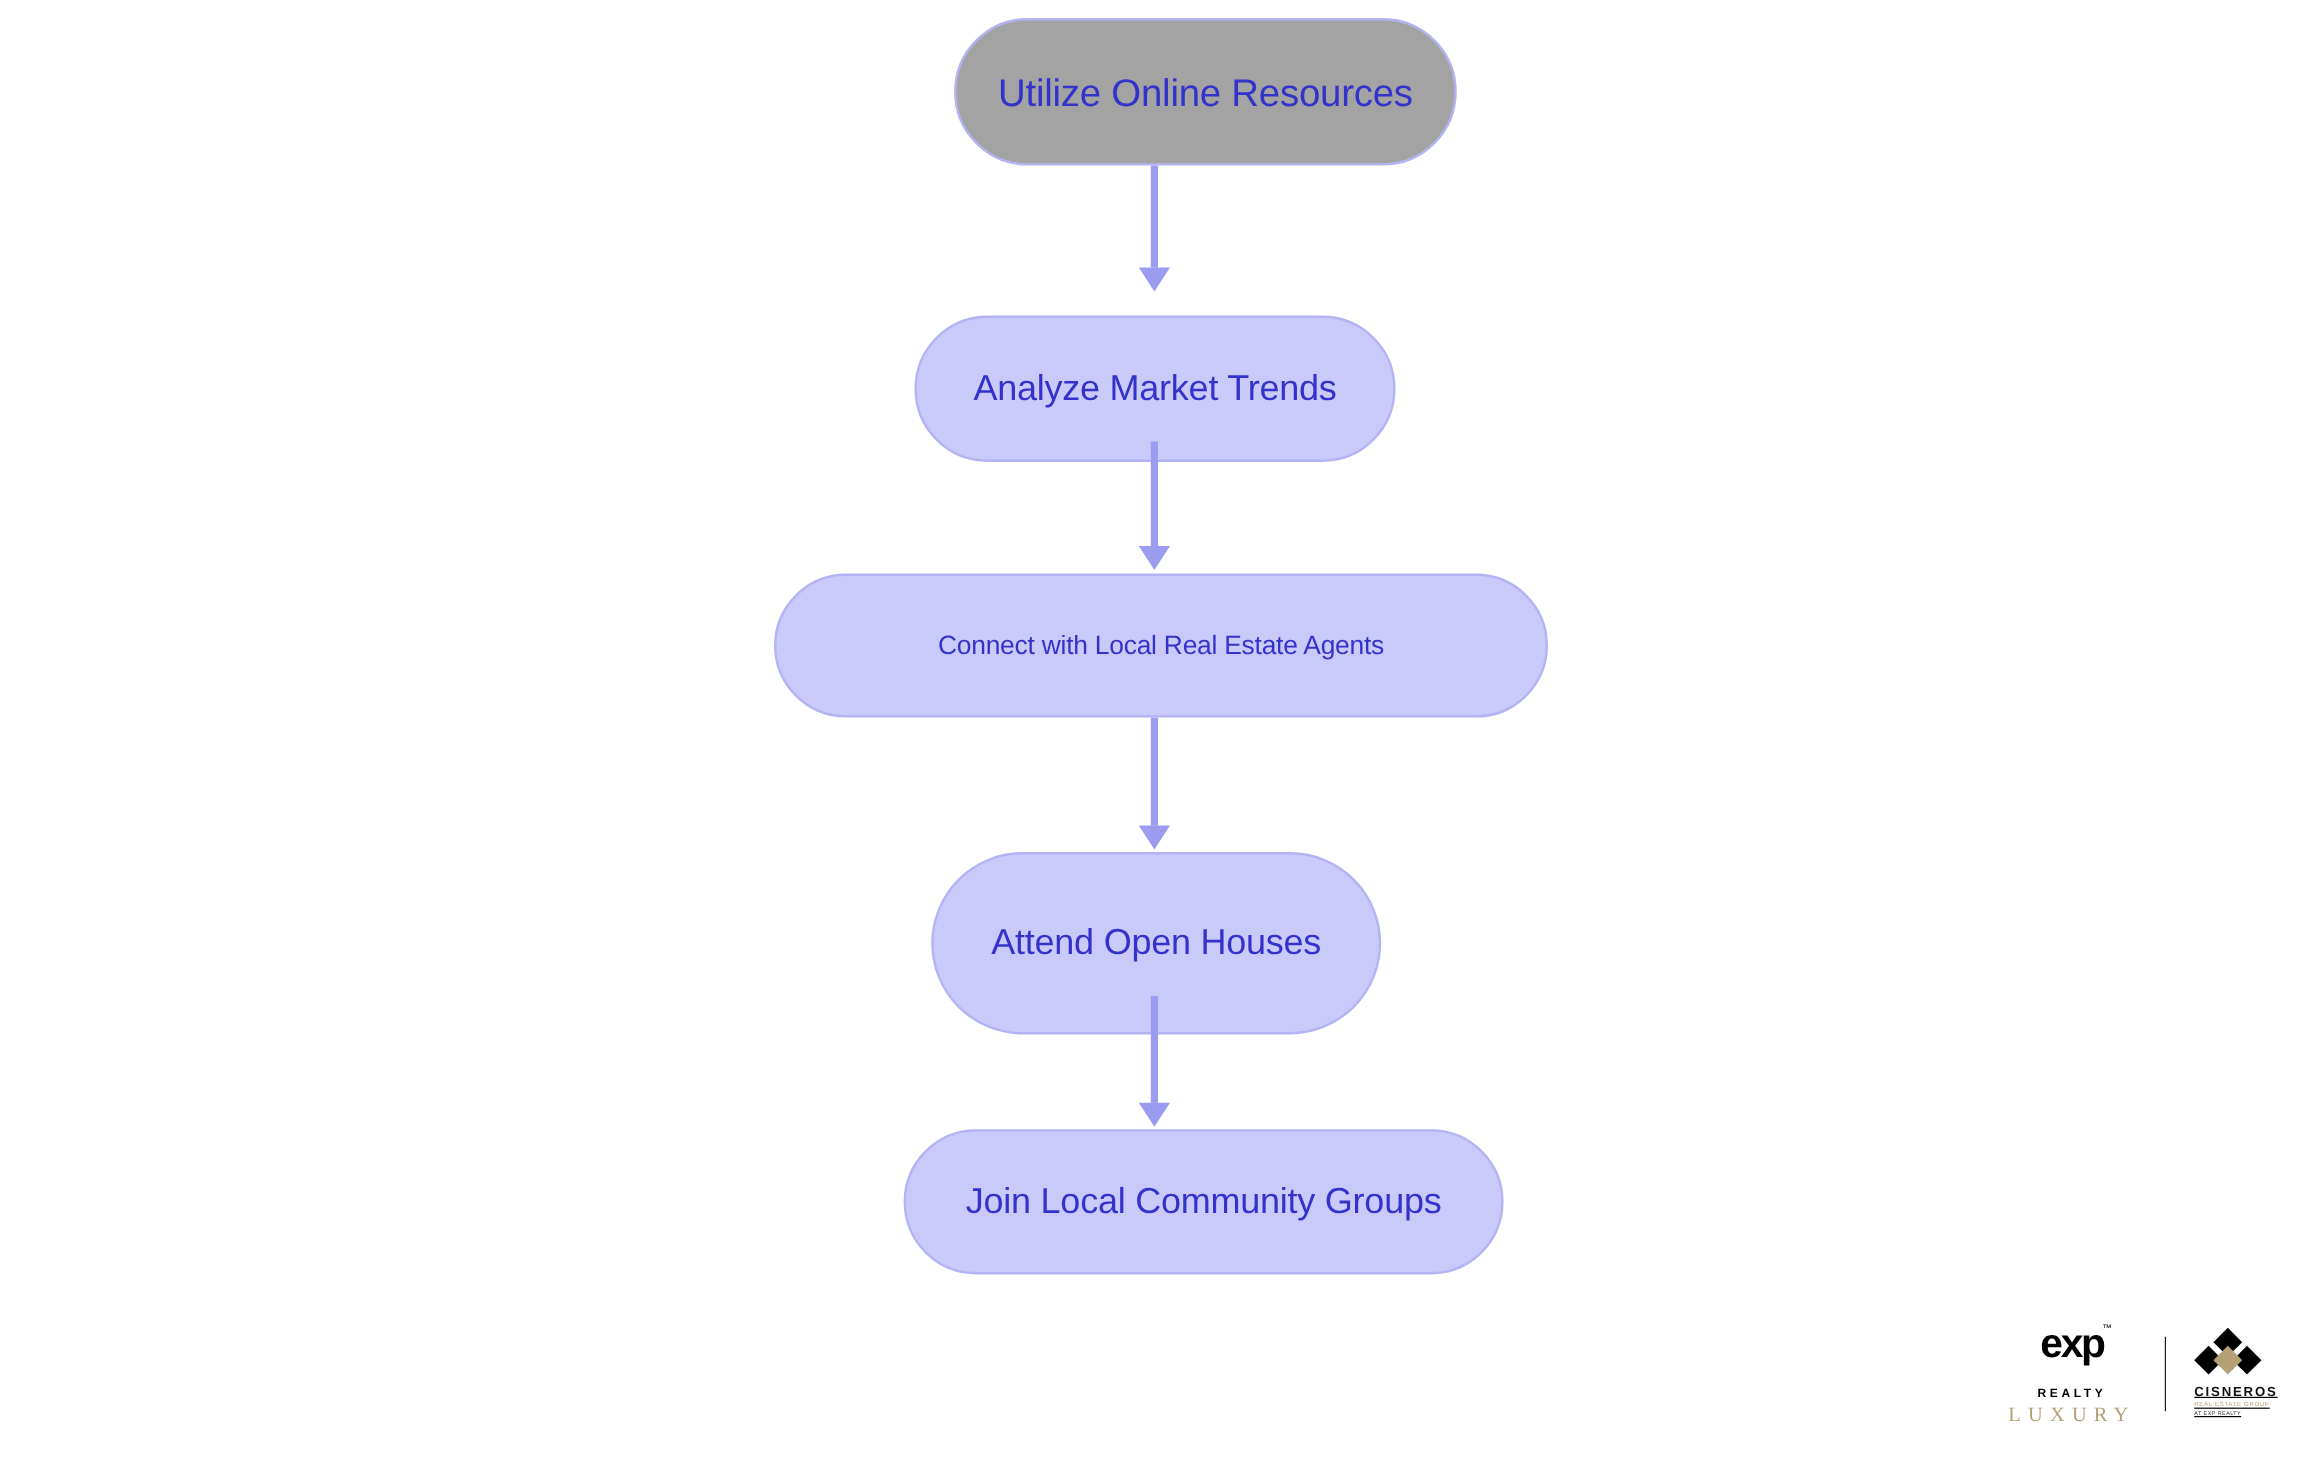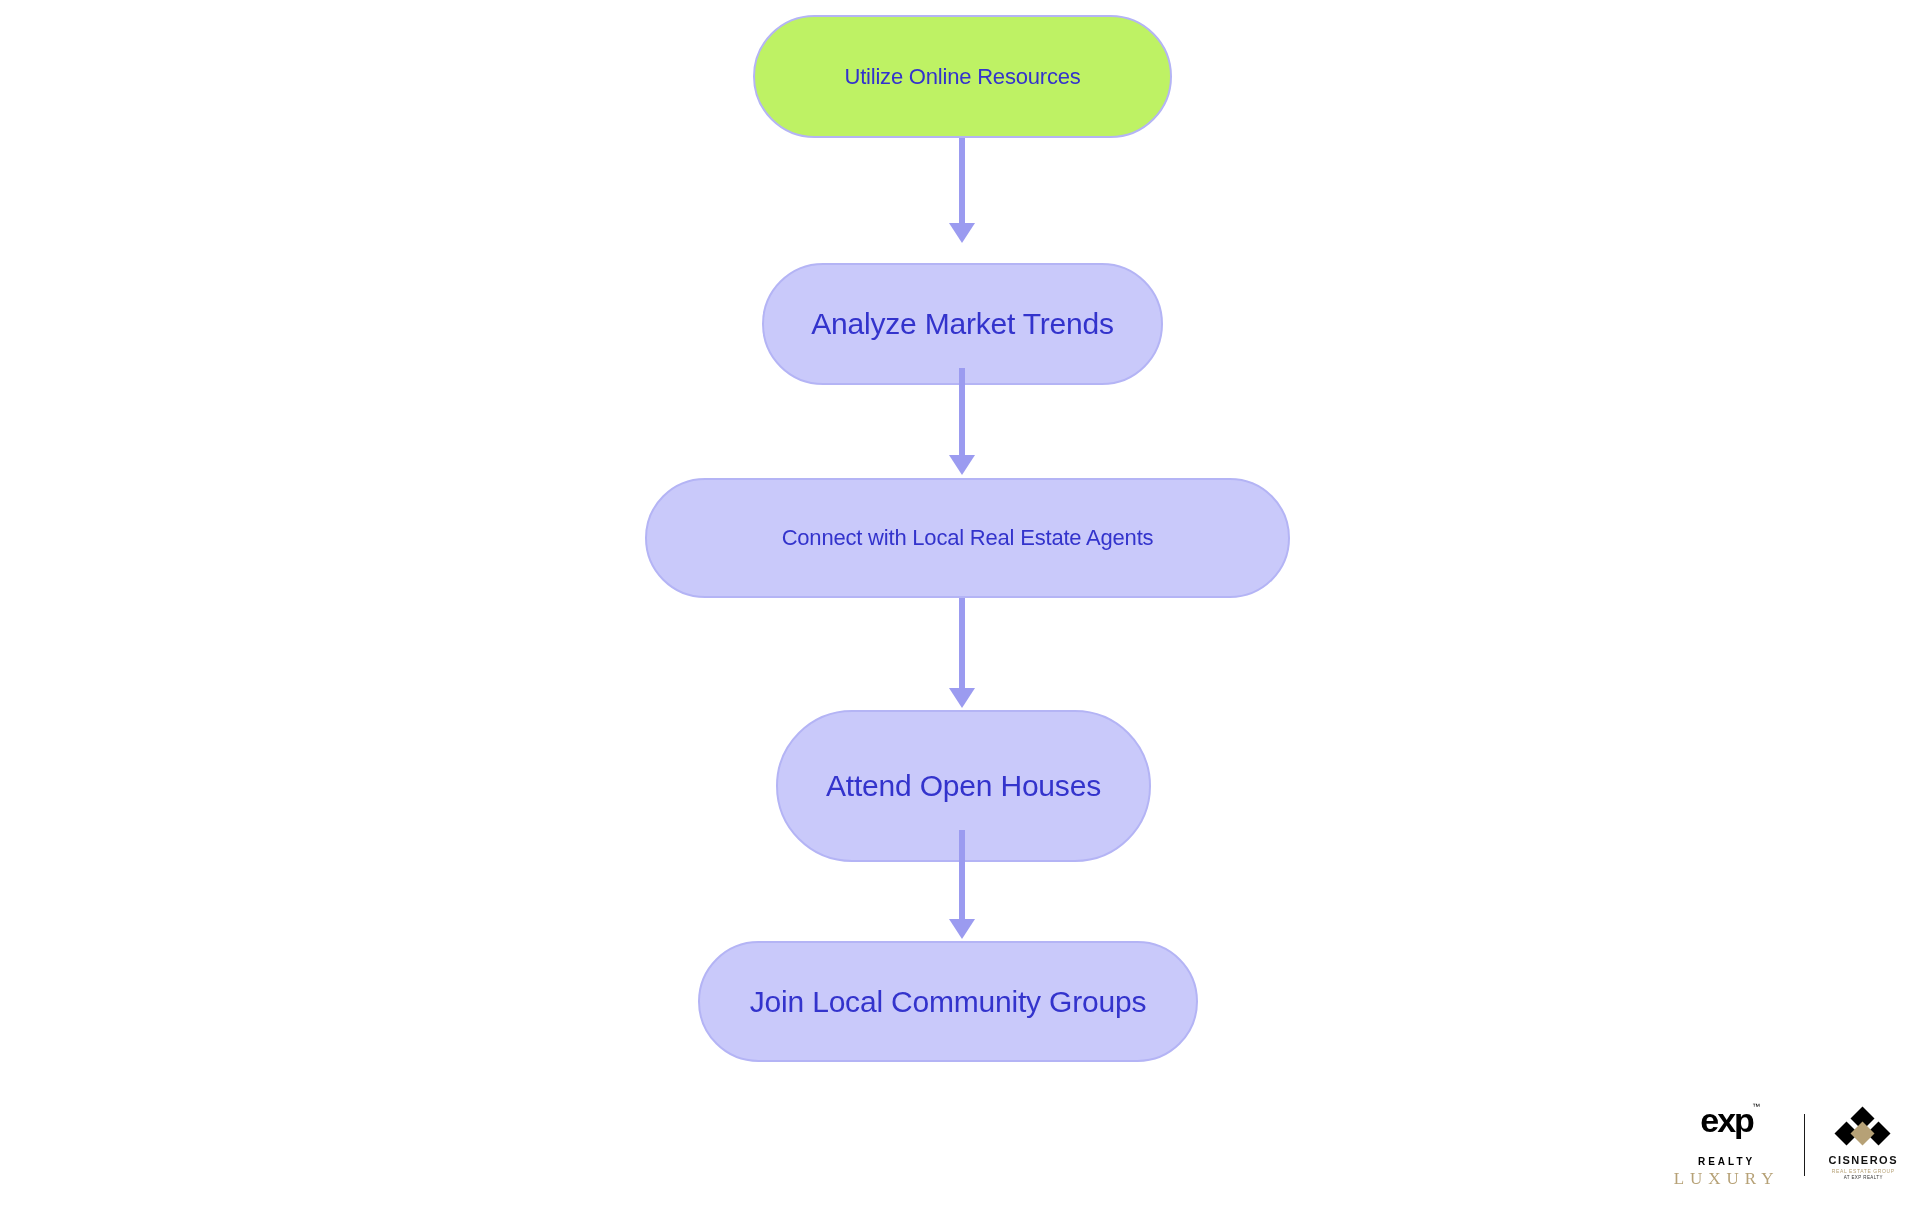--- a/index.html
+++ b/index.html
@@ -114,22 +114,23 @@
 
   .logo-divider {
     width: 1px;
     height: 62px;
     background: #1a1a1a;
   }
 
   .cisneros-logo {
     display: flex;
     flex-direction: column;
-    align-items: center;
+    align-items: flex-start;
     line-height: 1;
+    text-decoration: underline;
   }
   .diamond-cluster {
     position: relative;
     width: 56px;
     height: 40px;
     margin-bottom: 5px;
   }
   .diamond {
     position: absolute;
     width: 17px;
@@ -163,21 +164,21 @@
     letter-spacing: 0.4px;
     color: #333333;
     margin-top: 2px;
   }
 </style>
 </head>
 <body style="background: rgb(255, 255, 255);">
 
 <div id="flowchart">
 
-  <div class="flow-node" id="node-0" style="left: 753px; top: 15px; width: 419px; height: 123px; font-size: 22px; background: #bef264; border-color: rgb(180, 180, 245); color: rgb(51, 51, 204);">
+  <div class="flow-node" id="node-0" style="left: 795px; top: 15px; width: 419px; height: 123px; font-size: 32px; background: #a3a3a3; border-color: rgb(180, 180, 245); color: rgb(51, 51, 204);">
     <span class="node-label">Utilize Online Resources</span>
   </div>
 
   <div class="connector" id="conn-0" style="left: 959px; top: 138px; height: 85px; background: rgb(155, 155, 240);"></div>
   <div class="arrowhead" id="arrow-0" style="left: 949px; top: 223px; border-top-color: rgb(155, 155, 240);"></div>
 
   <div class="flow-node" id="node-1" style="left: 762px; top: 263px; width: 401px; height: 122px; font-size: 30px; background: rgb(201, 201, 250); border-color: rgb(180, 180, 245); color: rgb(51, 51, 204);">
     <span class="node-label">Analyze Market Trends</span>
   </div>
 
@@ -191,21 +192,21 @@
   <div class="connector" id="conn-2" style="left: 959px; top: 598px; height: 90px; background: rgb(155, 155, 240);"></div>
   <div class="arrowhead" id="arrow-2" style="left: 949px; top: 688px; border-top-color: rgb(155, 155, 240);"></div>
 
   <div class="flow-node" id="node-3" style="left: 776px; top: 710px; width: 375px; height: 152px; font-size: 30px; background: rgb(201, 201, 250); border-color: rgb(180, 180, 245); color: rgb(51, 51, 204);">
     <span class="node-label">Attend Open Houses</span>
   </div>
 
   <div class="connector" id="conn-3" style="left: 959px; top: 830px; height: 89px; background: rgb(155, 155, 240);"></div>
   <div class="arrowhead" id="arrow-3" style="left: 949px; top: 919px; border-top-color: rgb(155, 155, 240);"></div>
 
-  <div class="flow-node" id="node-4" style="left: 698px; top: 941px; width: 500px; height: 121px; font-size: 30px; background: rgb(201, 201, 250); border-color: rgb(180, 180, 245); color: rgb(51, 51, 204);">
+  <div class="flow-node" id="node-4" style="left: 753px; top: 941px; width: 500px; height: 121px; font-size: 30px; background: rgb(201, 201, 250); border-color: rgb(180, 180, 245); color: rgb(51, 51, 204);">
     <span class="node-label">Join Local Community Groups</span>
   </div>
 
 </div>
 
 <div id="logo-block">
 
   <div class="exp-logo">
     <div class="exp-word">
       <span>exp</span>

